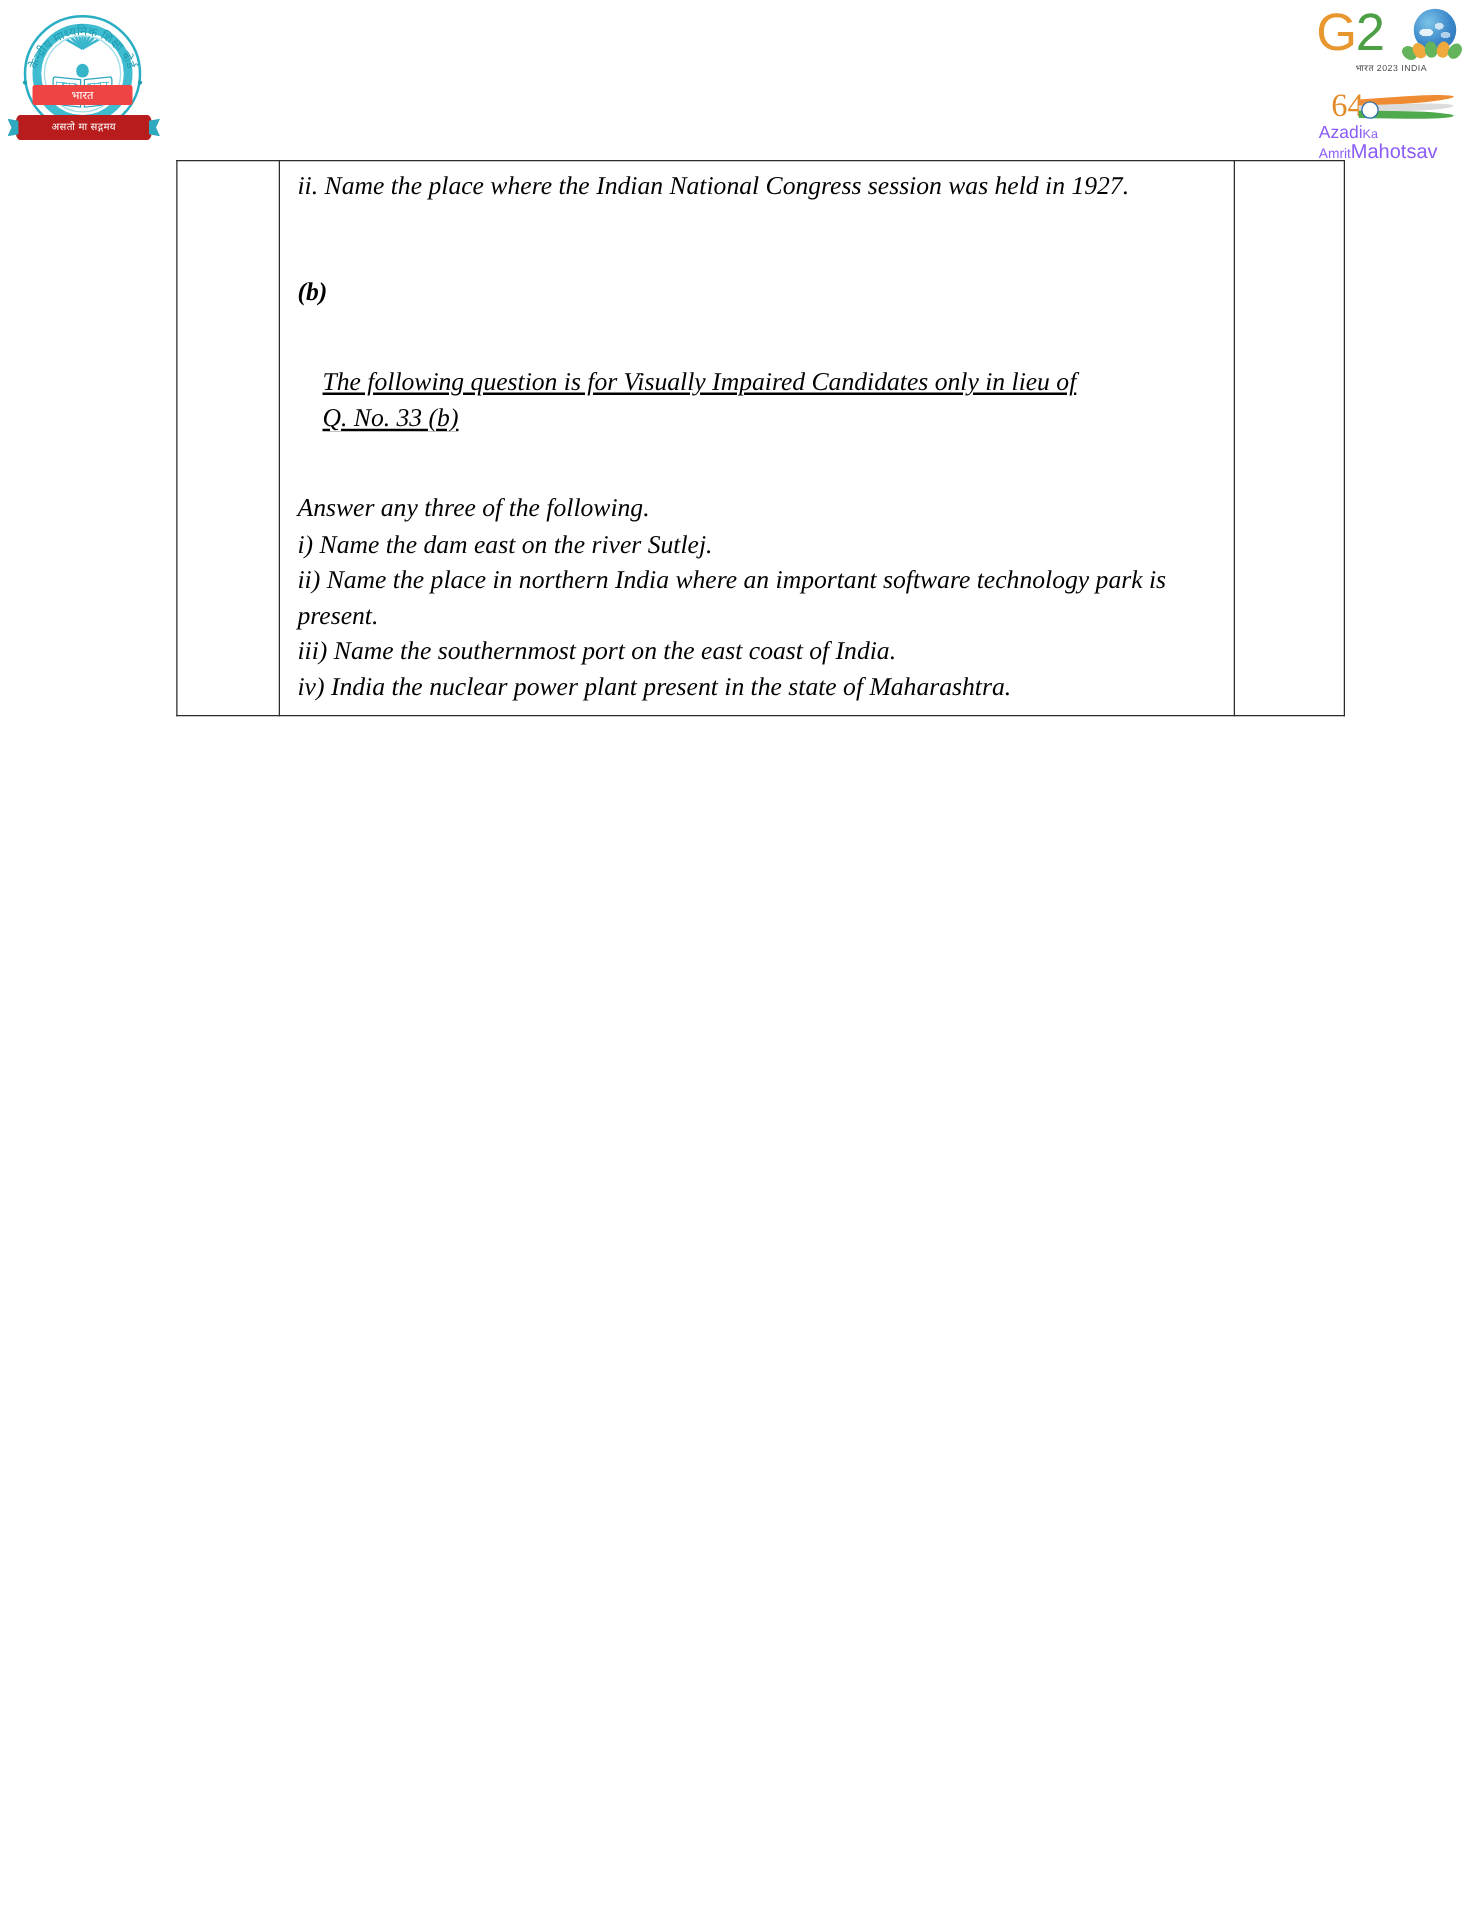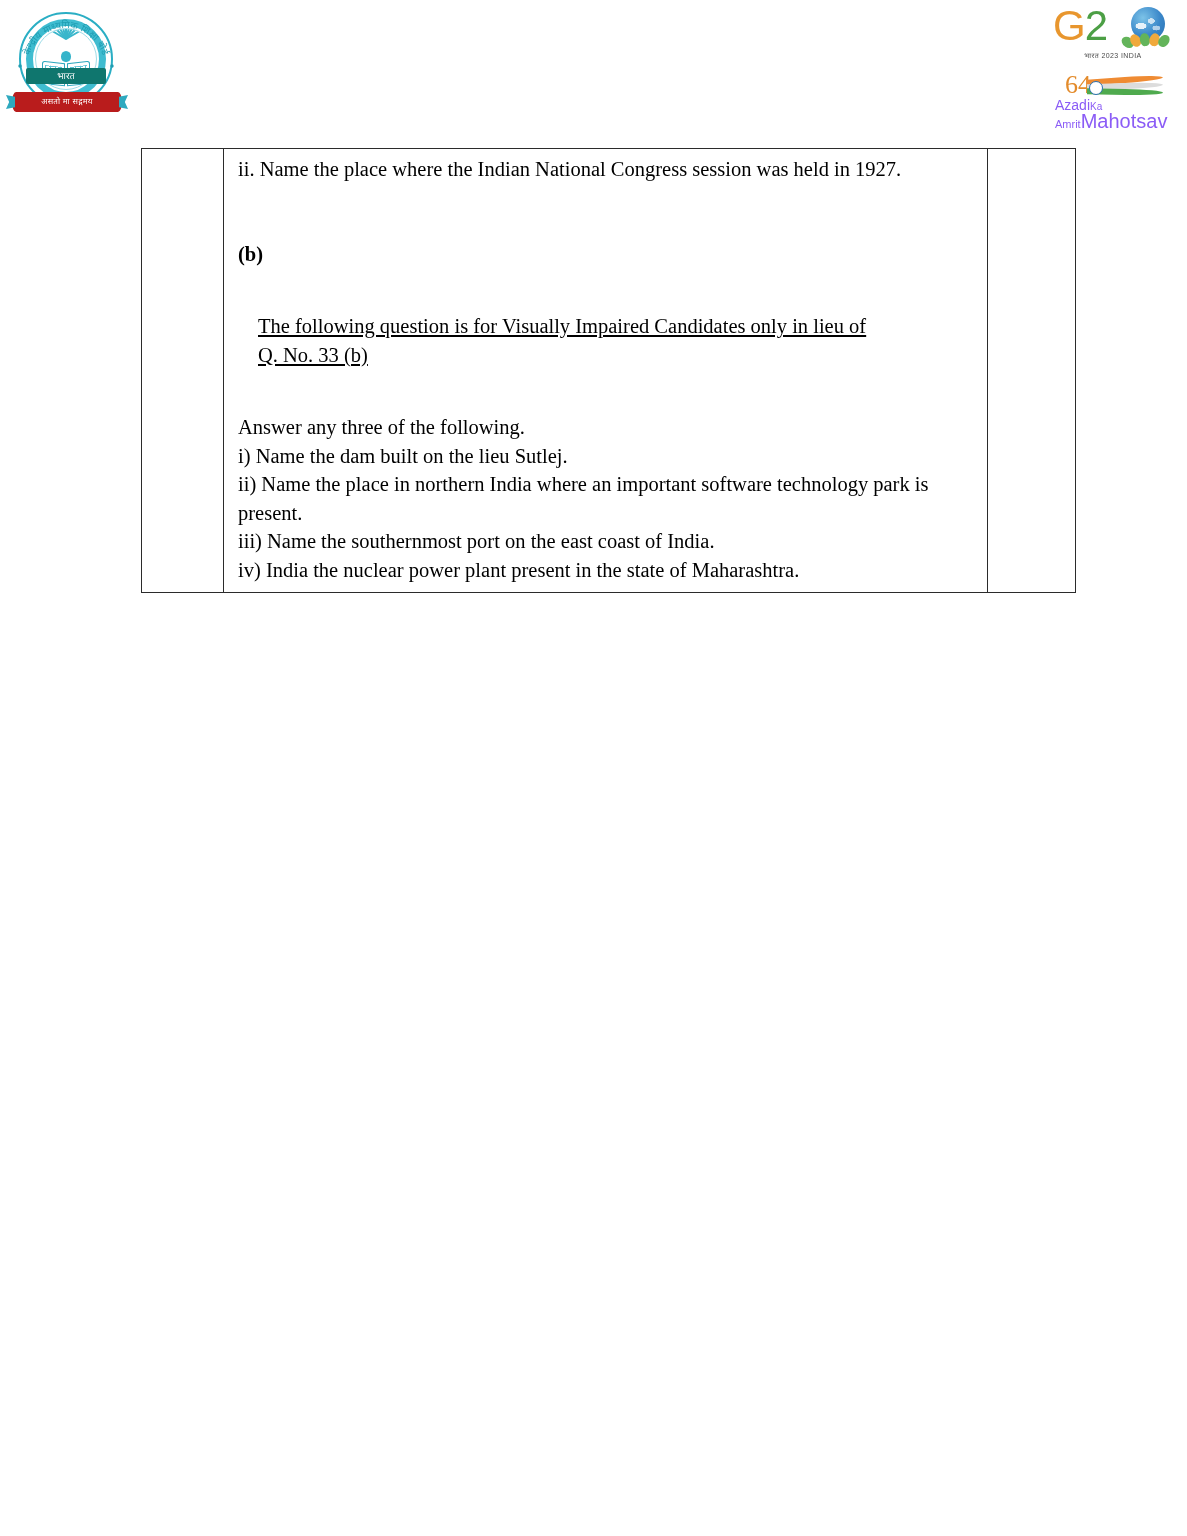--- a/index.html
+++ b/index.html
@@ -128,21 +128,21 @@
     width: 112px;
     height: 104px;
     pointer-events: none;
   }
   .cbse-ribbon {
     position: absolute;
     left: 16px;
     top: 60px;
     width: 80px;
     height: 16px;
-    background: #0f766e;
+    background: #ef4444;
     border-radius: 2px;
     color: #ffffff;
     font-size: 9px;
     line-height: 16px;
     text-align: center;
     font-family: "Liberation Sans", sans-serif;
   }
   .cbse-banner {
     position: absolute;
     left: 2px;
@@ -300,31 +300,32 @@
     position: absolute;
     left: 2px;
     top: 26px;
     width: 114px;
     font-family: "Liberation Sans", sans-serif;
     color: #8b5cf6;
   }
   .azadi-l1 { font-size: 14px; line-height: 15px; }
   .azadi-l1 .ka { font-size: 10px; }
   .azadi-l2 { font-size: 11px; line-height: 14px; }
-  .azadi-l2 .mah { font-size: 20px; }
+  .azadi-l2 .mah { font-size: 16px; }
 
   
   .qp-table {
     position: absolute;
     left: 141px;
-    top: 148px;
+    top: 128px;
     width: 931px;
     height: 376px;
     border-collapse: collapse;
     table-layout: fixed;
+    font-style: italic;
   }
   .qp-table td {
     border: 1.6px solid #2b2b2b;
     vertical-align: top;
     padding: 0;
   }
   .col-marks   { width: 81px; }
   .col-content { width: 763px; }
   .col-right   { width: 87px; }
 
@@ -437,21 +438,21 @@
           <div class="q-block">
             <div class="underlined">The following question is for Visually Impaired Candidates only in lieu of</div>
             <div class="underlined">Q. No. 33 (b)</div>
           </div>
 
           <div class="gap-md"></div>
 
           <div class="q-block">Answer any three of the following.</div>
 
           <div class="sub-list">
-            <div>i) Name the dam built on the lieu Sutlej.</div>
+            <div>i) Name the dam east on the river Sutlej.</div>
             <div>ii) Name the place in northern India where an important software technology park is present.</div>
             <div>iii) Name the southernmost port on the east coast of India.</div>
             <div>iv) India the nuclear power plant present in the state of Maharashtra.</div>
           </div>
 
         </div>
       </td>
 
       <td class="col-right"></td>
     </tr>

